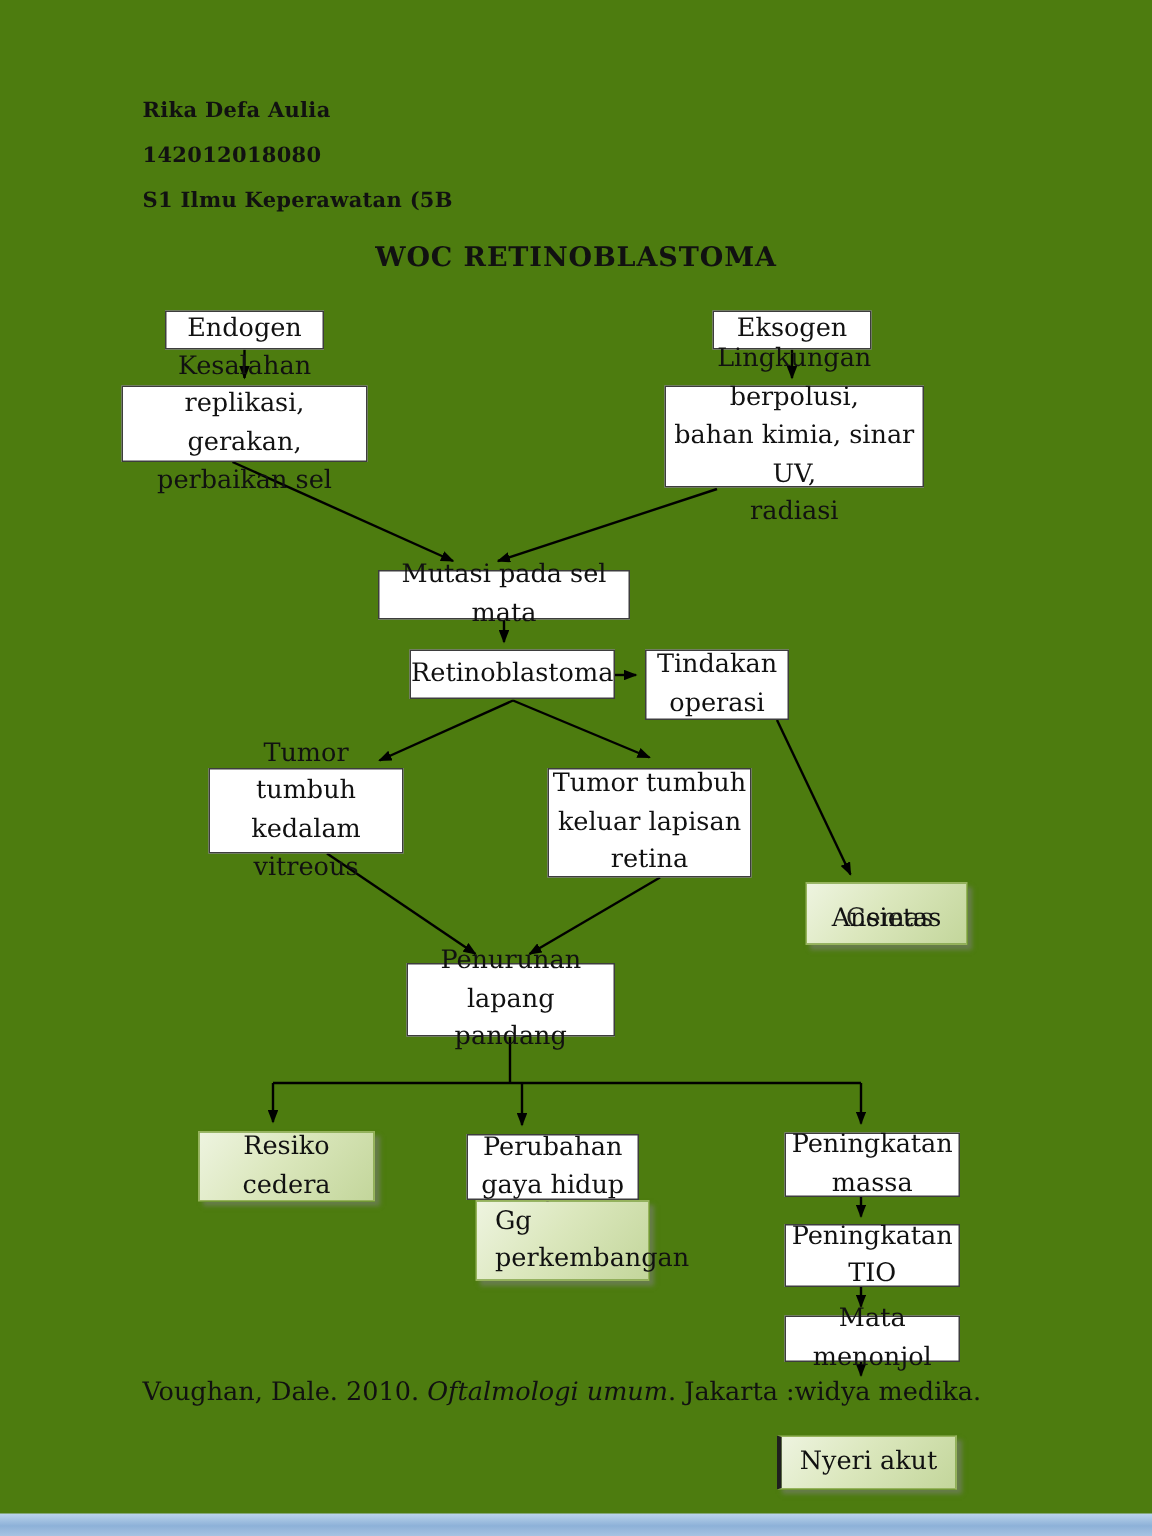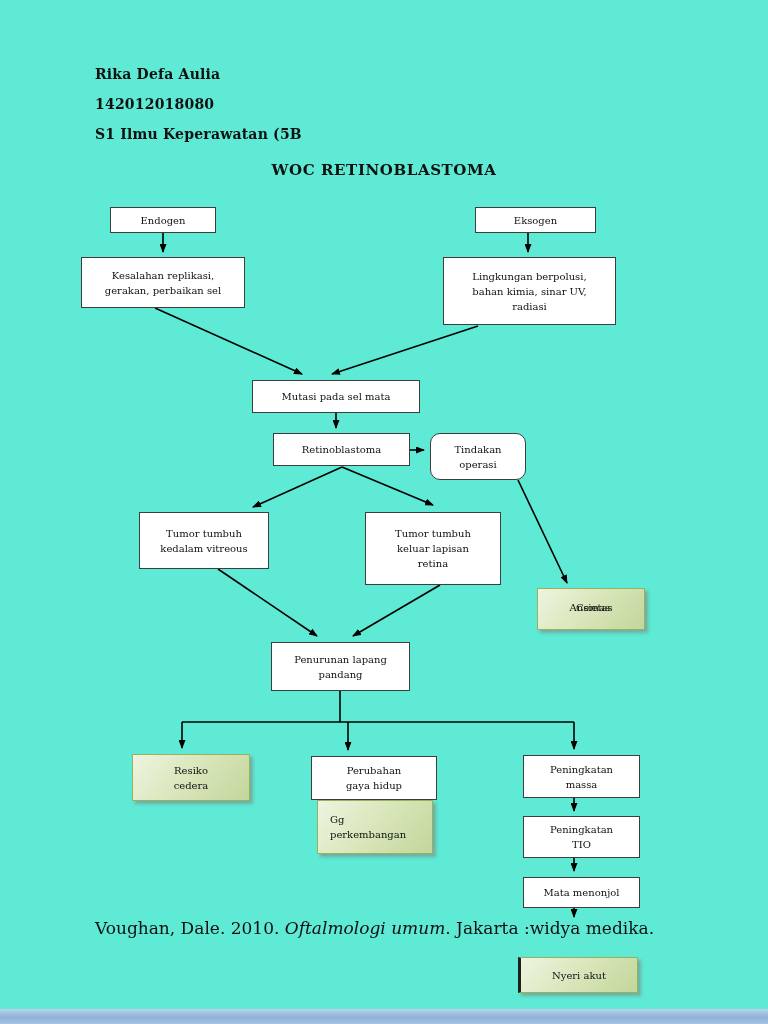--- a/index.html
+++ b/index.html
@@ -1,50 +1,50 @@
 <!DOCTYPE html>
 <html><head>
 <meta charset="utf-8">
 <style>
   html,body{margin:0;padding:0;background:#fff;}
   #page{
-    position:relative;width:768px;height:1024px;background:#5eead4;overflow:hidden;
+    position:relative;width:768px;height:1024px;background:#4d7c0f;overflow:hidden;
     font-family:"DejaVu Serif","Liberation Serif",serif;color:#111;
   }
   .hline{position:absolute;left:95px;font-size:14px;font-weight:bold;letter-spacing:.2px;}
   #h1{top:66px;} #h2{top:96px;} #h3{top:126px;}
   #title{position:absolute;left:0;top:161px;width:768px;text-align:center;
-         font-size:15px;font-weight:bold;letter-spacing:.6px;}
+         font-size:18px;font-weight:bold;letter-spacing:.6px;}
   .node{
     position:absolute;background:#fff;border:1.5px solid #3d3d3d;
     display:flex;align-items:center;justify-content:center;
-    text-align:center;font-size:10px;line-height:1.5;white-space:pre-line;
+    text-align:center;font-size:17px;line-height:1.5;white-space:pre-line;
     box-sizing:border-box;
   }
   .green{
     background:linear-gradient(130deg,#eef4e0 0%,#dbe7bd 45%,#c3d69b 100%);
     border:1px solid #96b35c;
     box-shadow:3px 3px 3px rgba(125,125,125,.55);
   }
   #endogen{left:110px;top:207px;width:106px;height:26px;}
-  #eksogen{left:475px;top:207px;width:121px;height:26px;text-align:right;}
+  #eksogen{left:475px;top:207px;width:106px;height:26px;text-align:right;}
   #kesalahan{left:81px;top:257px;width:164px;height:51px;}
   #lingkungan{left:443px;top:257px;width:173px;height:68px;}
   #mutasi{left:252px;top:380px;width:168px;height:33px;}
   #retinoblastoma{left:273px;top:433px;width:137px;height:33px;}
-  #tindakan{left:430px;top:433px;width:96px;height:47px;border-radius:10px;}
+  #tindakan{left:430px;top:433px;width:96px;height:47px;}
   #tumor-vitreous{left:139px;top:512px;width:130px;height:57px;}
   #tumor-retina{left:365px;top:512px;width:136px;height:73px;}
   #ansietas{left:537px;top:588px;width:108px;height:42px;}
   #ansietas .stack{position:relative;width:100%;height:18px;}
   #ansietas .stack span{position:absolute;left:0;width:100%;text-align:center;top:0;}
   #ansietas .stack .ghost{left:2px;opacity:.9;}
   #penurunan{left:271px;top:642px;width:139px;height:49px;}
   #resiko{left:132px;top:754px;width:118px;height:47px;}
-  #perubahan{left:311px;top:756px;width:126px;height:44px;}
+  #perubahan{left:311px;top:756px;width:115px;height:44px;}
   #massa{left:523px;top:755px;width:117px;height:43px;}
   #gg{left:317px;top:800px;width:116px;height:54px;justify-content:flex-start;text-align:left;padding-left:12px;}
   #tio{left:523px;top:816px;width:117px;height:42px;}
   #mata{left:523px;top:877px;width:117px;height:31px;}
   #nyeri{left:518px;top:957px;width:120px;height:36px;border-left:3px solid #1f1f1f;}
   #arrows{position:absolute;left:0;top:0;width:768px;height:1024px;pointer-events:none;}
   #arrows line{stroke:#000;stroke-width:1.6;}
   #footer{position:absolute;left:95px;top:918px;font-size:17px;}
   #bottom-bar{position:absolute;left:0;bottom:0;width:768px;height:15px;
     background:linear-gradient(180deg,#bcd4ec 0%,#8db1d8 55%,#a6c3e2 100%);}

